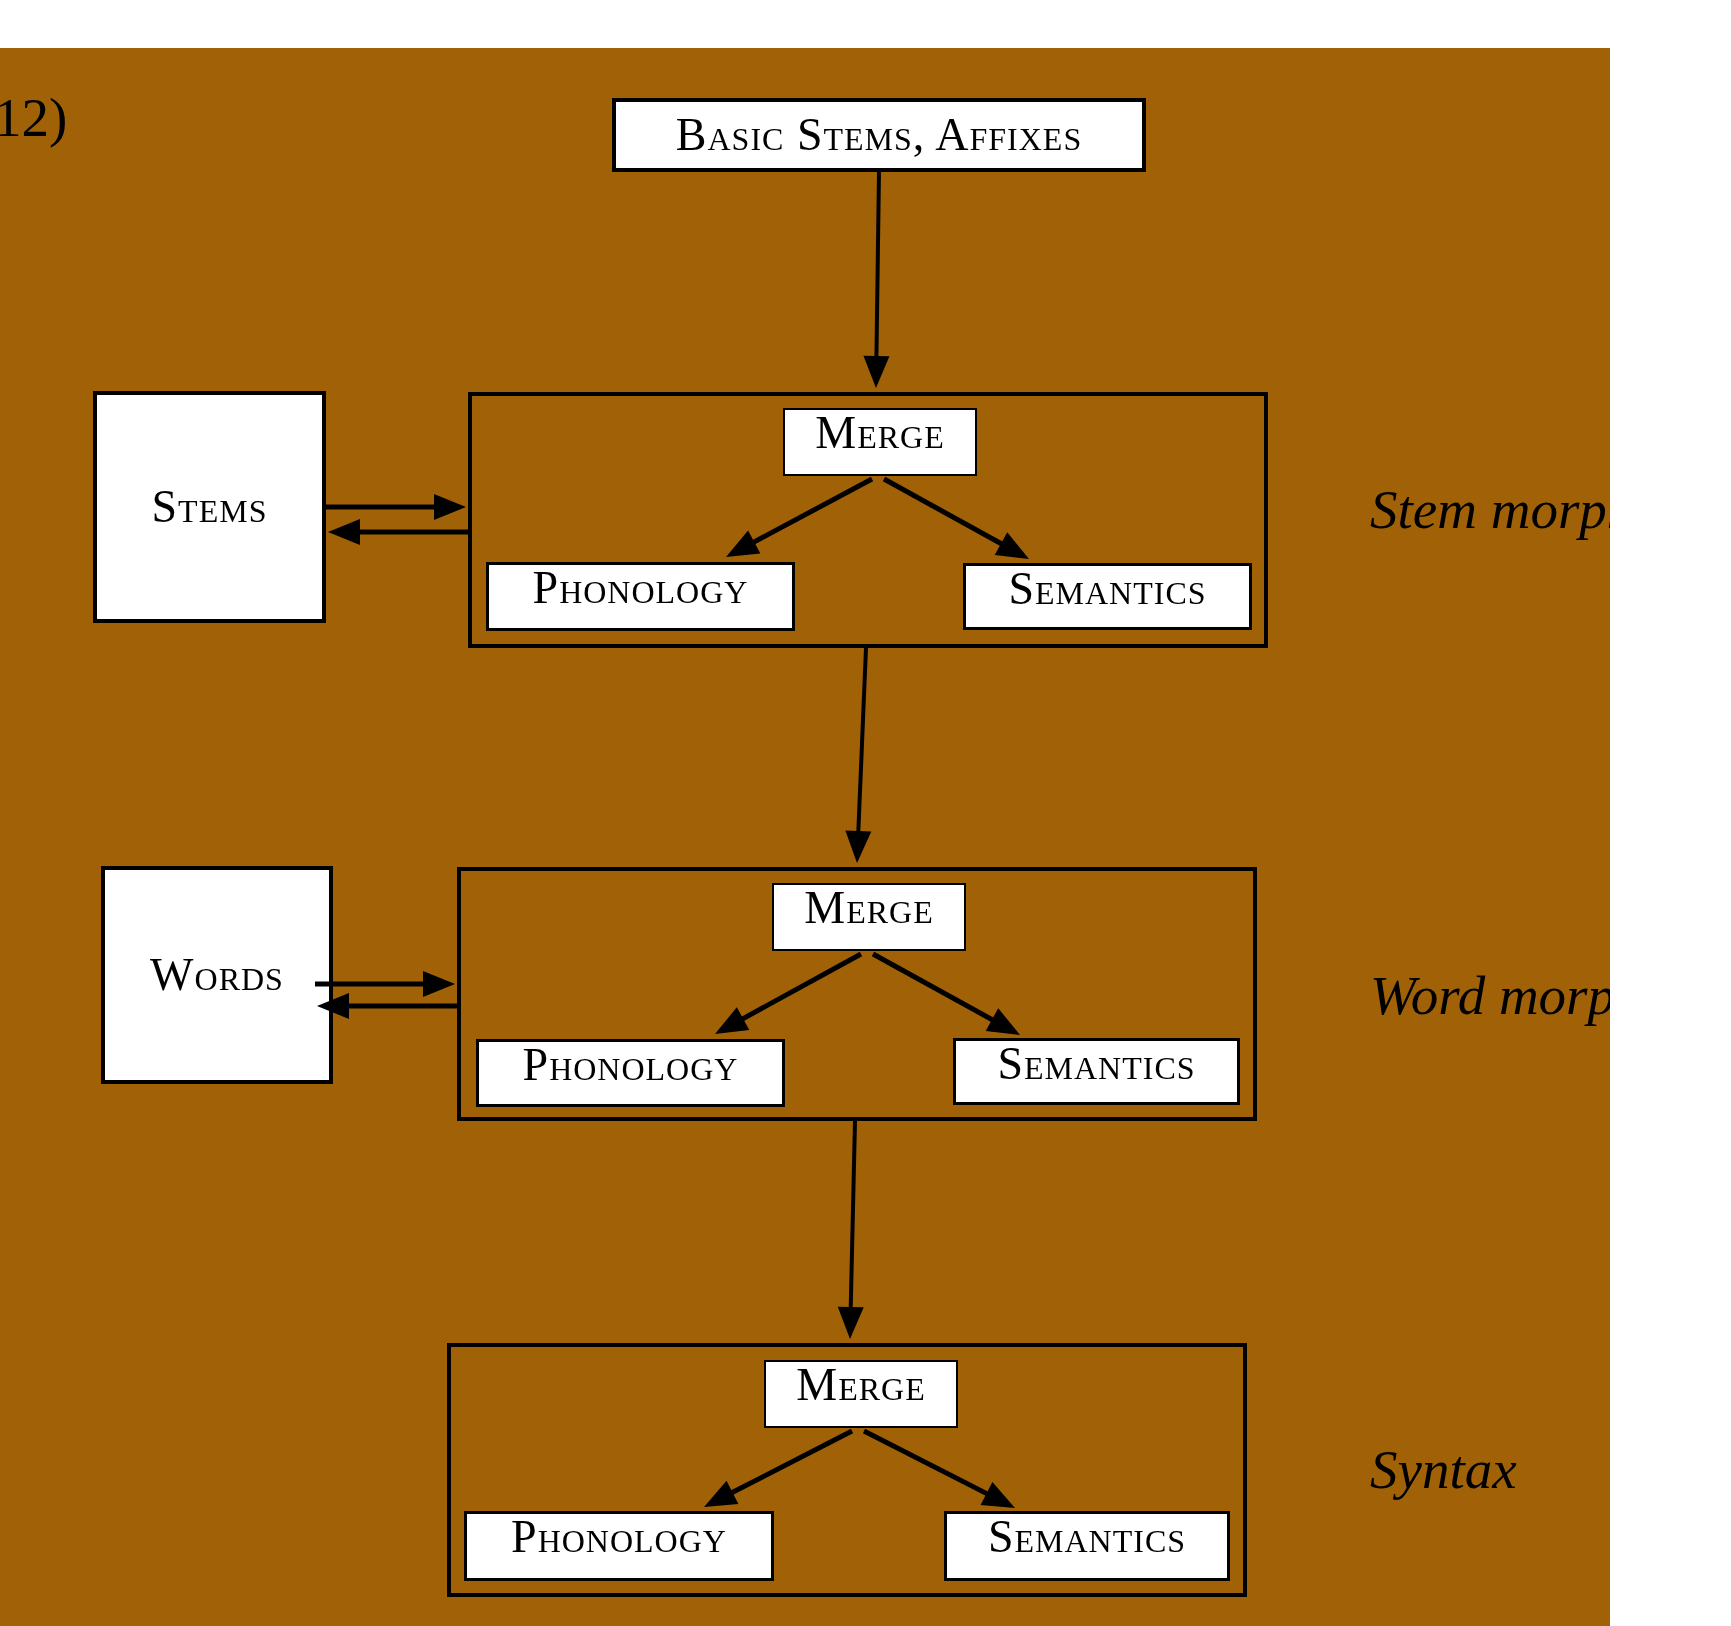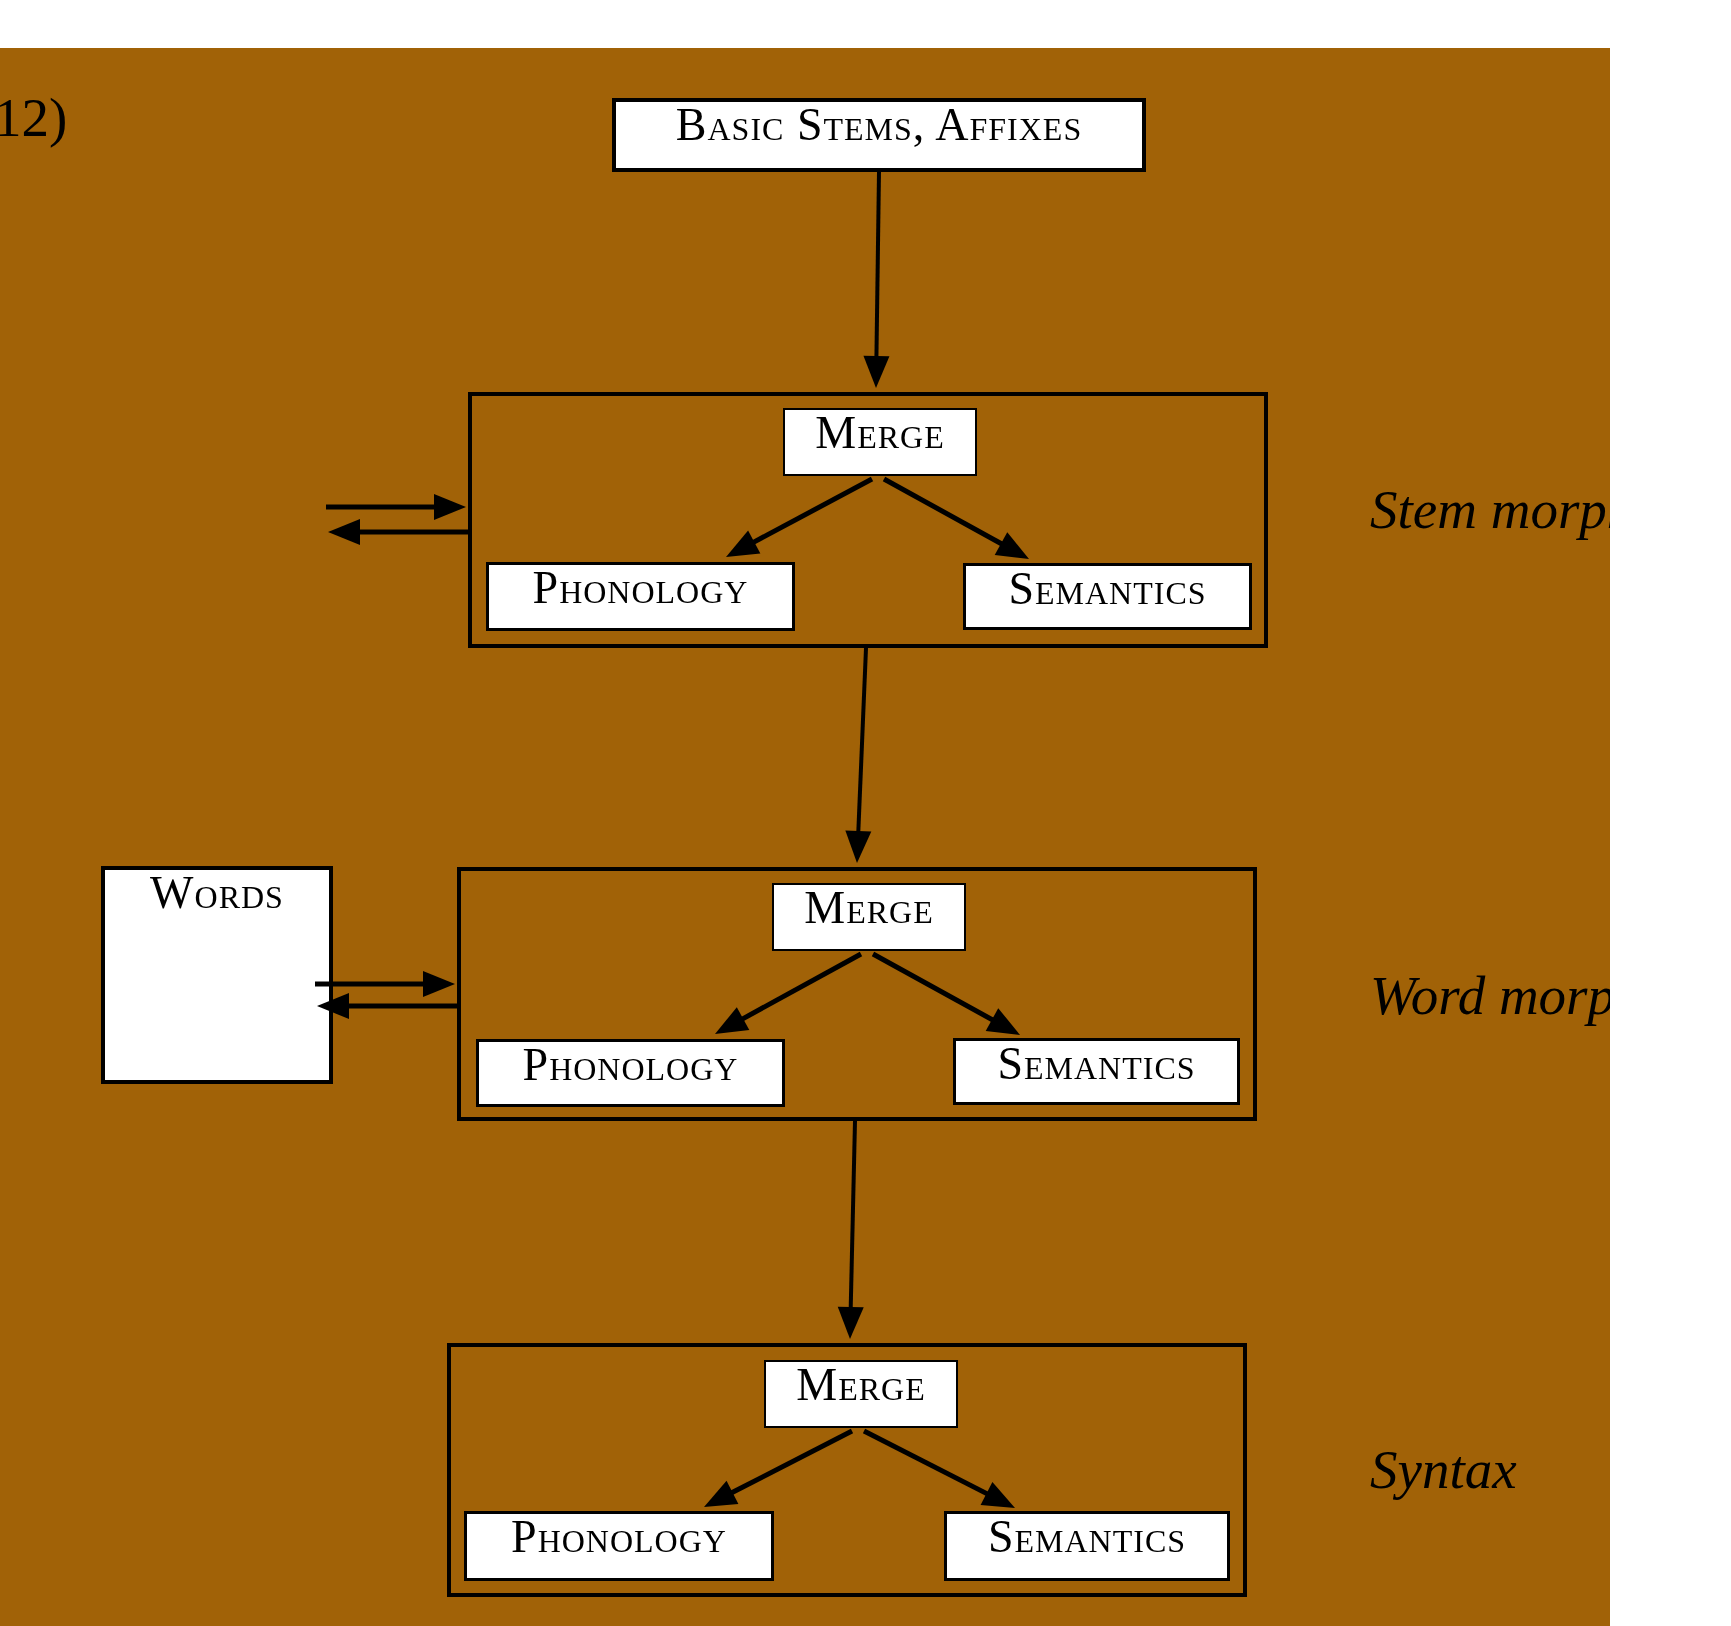--- a/index.html
+++ b/index.html
@@ -9,21 +9,21 @@
     background:#a16207;
     font-family:"Liberation Serif","DejaVu Serif",serif;
     color:#000;
     overflow:hidden;
     margin-top:48px;
   }
   .abs{position:absolute;box-sizing:border-box;}
   .box{
     border:4px solid #000;
     background:#fff;
-    display:flex;align-items:flex-start;justify-content:center;
+    display:flex;align-items:center;justify-content:center;
   }
   .inner{
     border:3px solid #000;
     background:#fff;
     display:flex;align-items:flex-start;justify-content:center;
   }
   .merge{border-width:2px;}
   .levelbox{border:4px solid #000;background:transparent;}
   .sc{
     font-variant:small-caps;
@@ -48,20 +48,23 @@
 <body>
 
 <div id="canvas">
 
   <div class="abs fignum" style="left:-6px;top:40px;">12)</div>
 
   <div class="abs box" style="left:612px;top:50px;width:534px;height:74px;">
     <span class="sc">Basic Stems, Affixes</span>
   </div>
 
+  <div class="abs box" style="left:93px;top:343px;width:233px;height:232px;">
+    <span class="sc">Stems</span>
+  </div>
 
   <div class="abs levelbox" style="left:468px;top:344px;width:800px;height:256px;"></div>
 
   <div class="abs inner merge" style="left:783px;top:360px;width:194px;height:68px;">
     <span class="sc">Merge</span>
   </div>
 
   <div class="abs inner" style="left:486px;top:514px;width:309px;height:69px;">
     <span class="sc">Phonology</span>
   </div>

